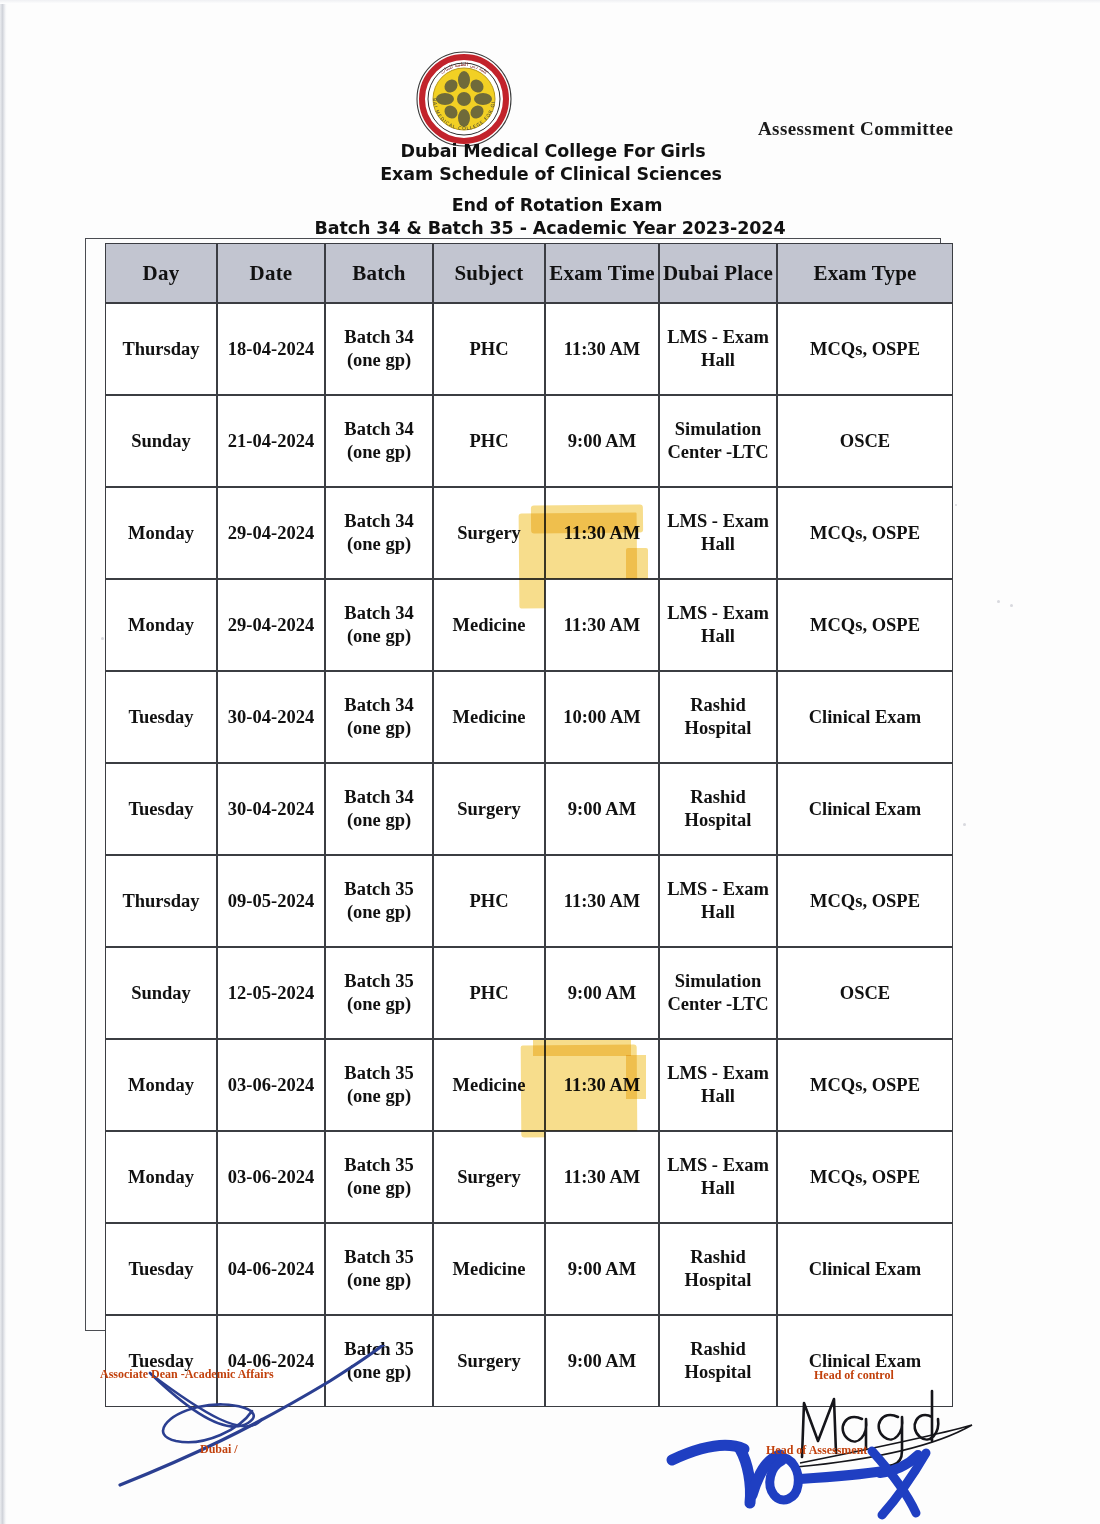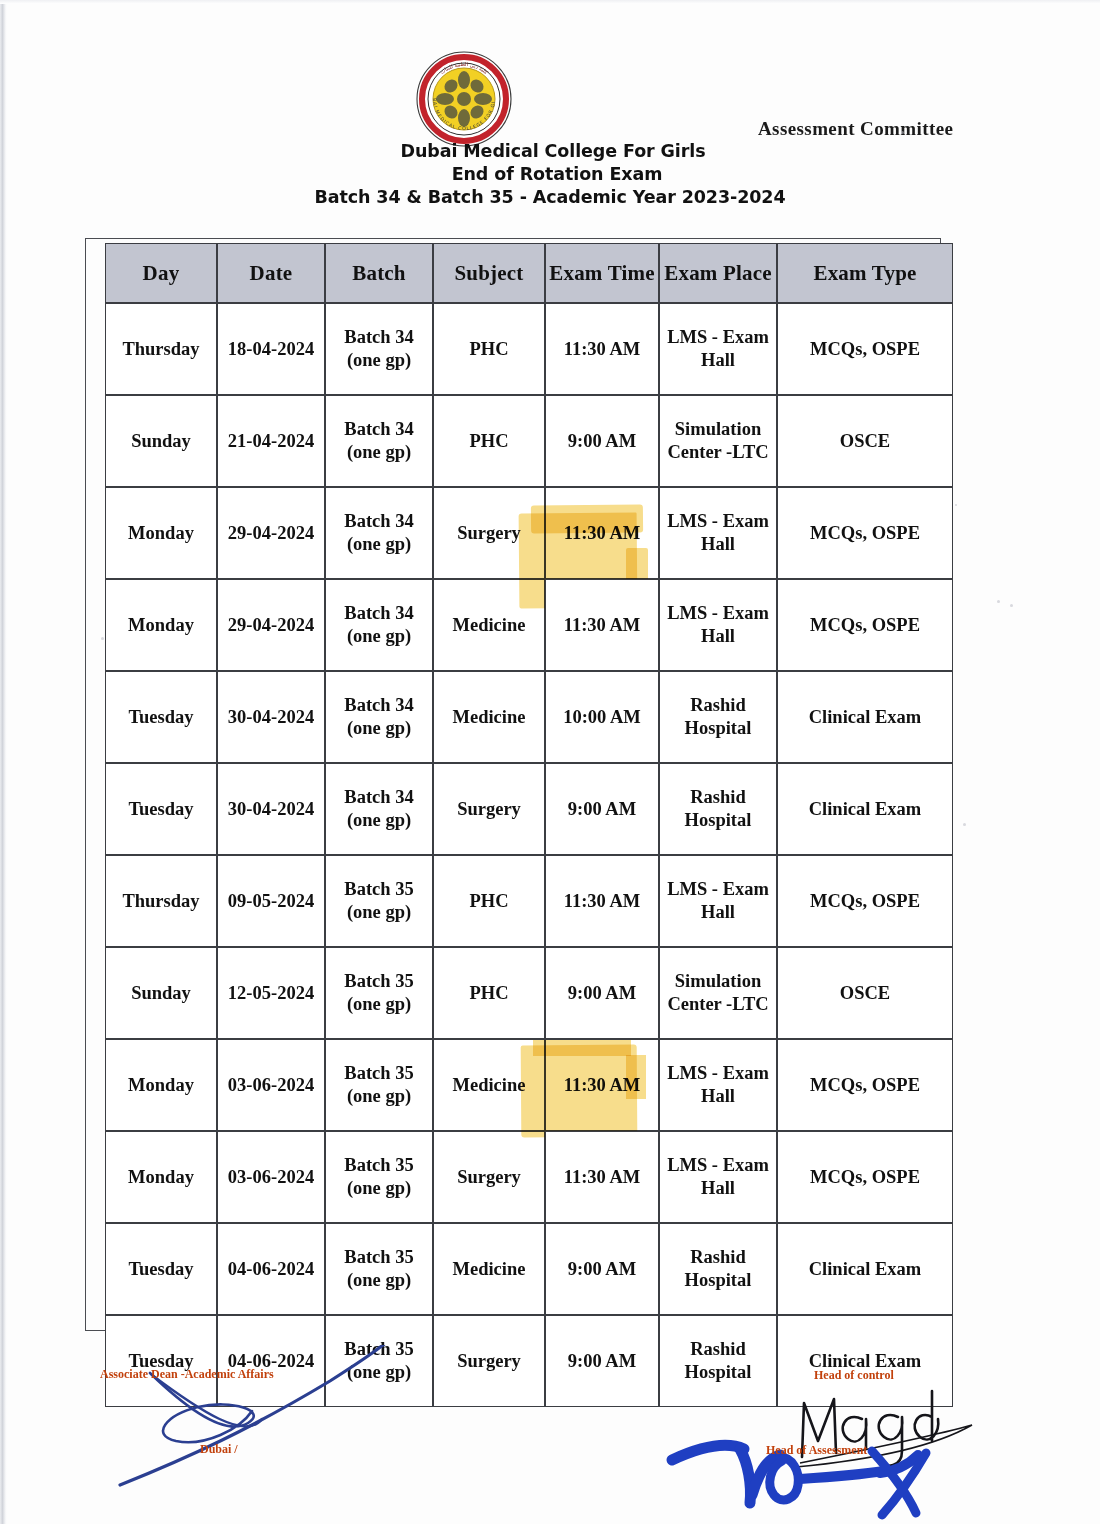--- a/index.html
+++ b/index.html
@@ -62,21 +62,21 @@
   .title-line {
     font-family: "DejaVu Sans", "Liberation Sans", sans-serif;
     font-weight: bold;
     font-size: 17.5px;
     color: #111;
     line-height: 23px;
     letter-spacing: -0.1px;
   }
   .title-line.l1 { padding-left: 6px; }
   .title-line.l2 { padding-left: 2px; }
-  .title-line.l3 { padding-left: 14px; }
+  .title-line.l3 { padding-left: 14px; margin-top: 8px; }
   .title-line.l4 { padding-left: 0px; }
 
   
   .table-wrap {
     position: absolute;
     left: 90px;
     top: 243px;
     width: 848px;
   }
   table.sched {
@@ -241,20 +241,21 @@
         <textPath href="#arcTop" startOffset="50%" text-anchor="middle">كلية دبي الطبية للبنات</textPath>
       </text>
       <text font-family="DejaVu Sans, sans-serif" font-size="4.6" fill="#3a3a3a" letter-spacing="1">
         <textPath href="#arcBot" startOffset="50%" text-anchor="middle">DUBAI MEDICAL COLLEGE FOR GIRLS</textPath>
       </text>
     </svg>
   </div>
 
   <div class="title-block">
     <div class="title-line l1">Dubai Medical College For Girls</div>
+    <div class="title-line l2">Exam Schedule of Clinical Sciences</div>
     <div class="title-line l3">End of  Rotation Exam</div>
     <div class="title-line l4">Batch 34 &amp; Batch 35 - Academic Year 2023-2024</div>
   </div>
 
   <div class="table-wrap">
     <div class="frame-outer"></div>
     <table class="sched">
       <colgroup>
         <col class="c-day">
           <col class="c-date">
@@ -264,21 +265,21 @@
           <col class="c-place">
           <col class="c-type">
       </colgroup>
       <thead>
         <tr>
           <th>Day</th>
           <th>Date</th>
           <th>Batch</th>
           <th>Subject</th>
           <th>Exam Time</th>
-          <th>Exam Place</th>
+          <th>Dubai Place</th>
           <th>Exam Type</th>
         </tr>
       </thead>
       <tbody id="sched-body">
           <tr>
             <td><span class="cell-txt">Thursday</span></td>
             <td><span class="cell-txt">18-04-2024</span></td>
             <td>
               <span class="cell-txt batch-sub">Batch 34</span>
               <span class="cell-txt batch-sub">(one gp)</span>

